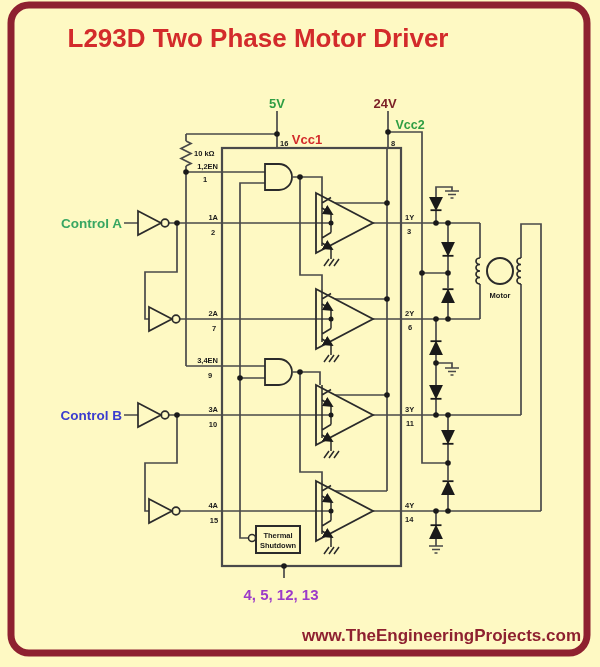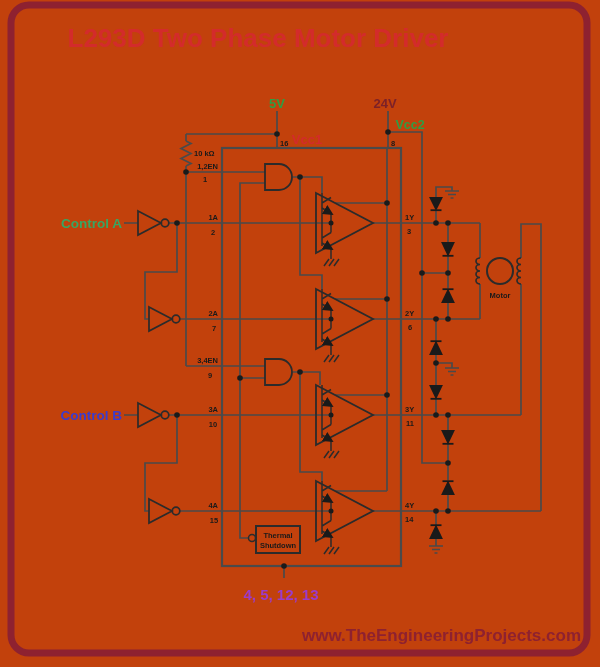--- a/index.html
+++ b/index.html
@@ -1,16 +1,16 @@
 <!DOCTYPE html>
 <html><head>
 <meta charset="utf-8">
 <style>
   html,body{margin:0;padding:0;background:#ffffff;}
-  .page{position:relative;width:600px;height:667px;background:#c2410c;overflow:hidden;
+  .page{position:relative;width:600px;height:667px;background:#fef9c3;overflow:hidden;
         font-family:"Liberation Sans", sans-serif;}
   svg text{font-family:"Liberation Sans", sans-serif;font-weight:bold;}
 </style>
 </head>
 <body>
 
 <div class="page">
 <svg width="600" height="667" viewBox="0 0 600 667">
   <defs>
     <marker id="arr" markerWidth="7" markerHeight="7" refX="5" refY="3.5" orient="auto">

